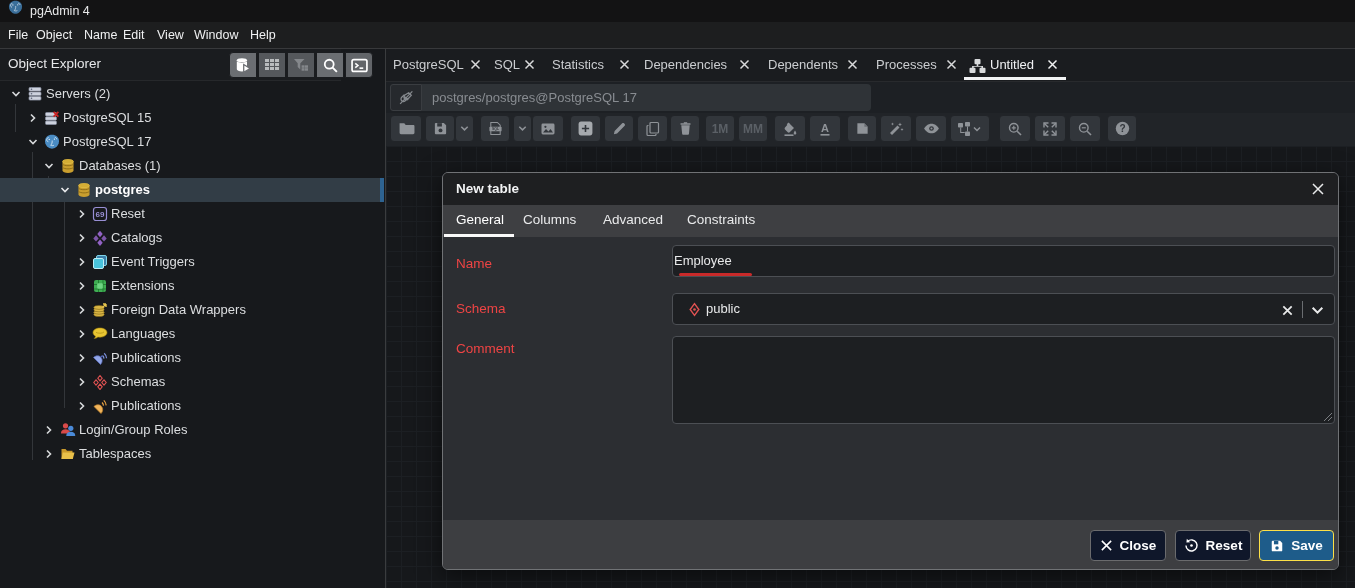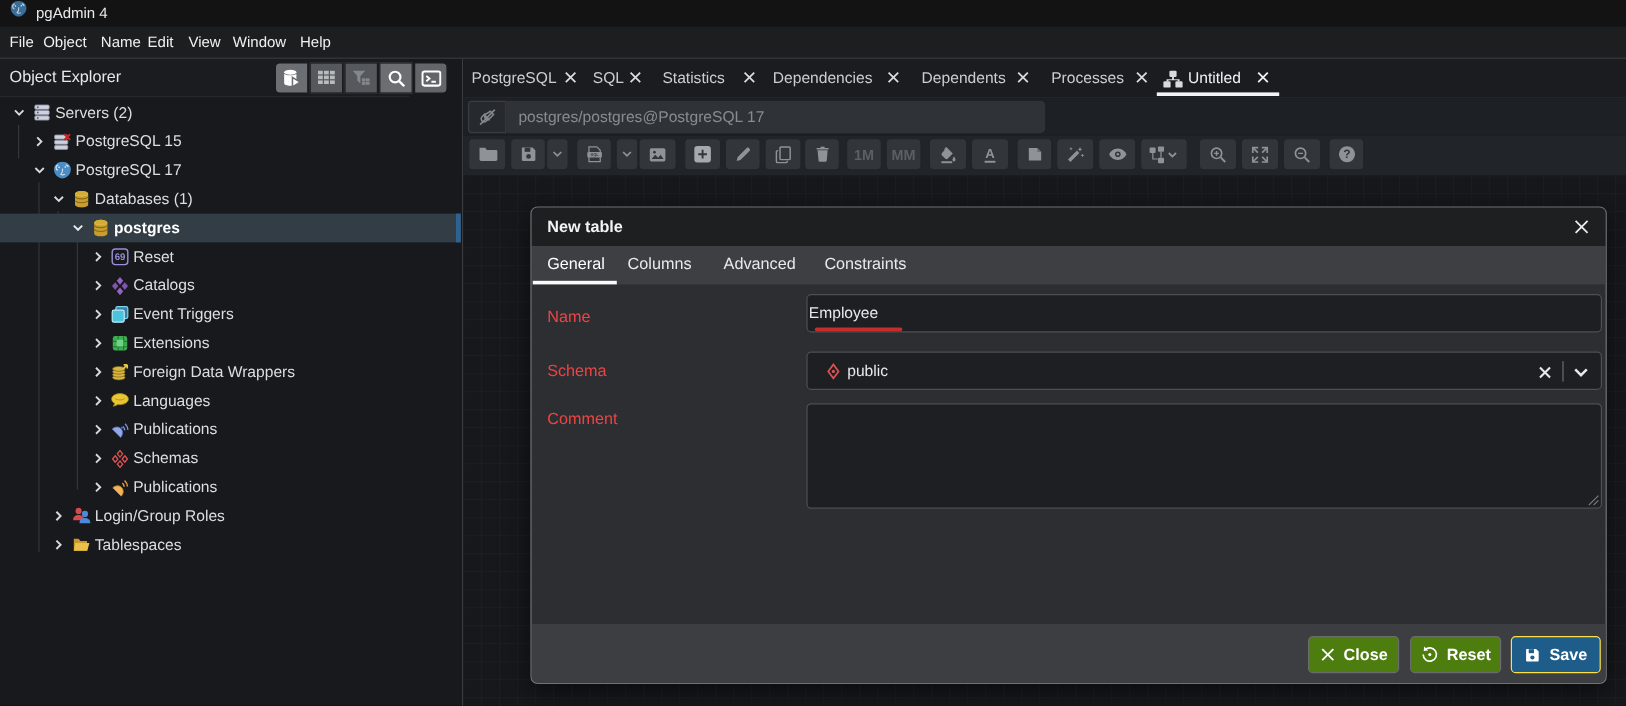--- a/index.html
+++ b/index.html
@@ -50,21 +50,21 @@
 #dlghead .t { position:absolute; left:13px; top:8px; color:#f2f3f4; font-size:13.5px; font-weight:700; }
 #dlgtabs { position:absolute; left:0; top:32px; width:100%; height:32px; background:#3e3f42; color:#e9eaeb; font-size:13.5px; }
 #dlgtabs span { position:absolute; top:7px; }
 #dlgtabs .uline { position:absolute; left:1px; bottom:0; width:70px; height:3px; background:#fafafa; }
 .dlabel { position:absolute; color:#ef4444; font-size:13.5px; }
 .dinput { position:absolute; left:229px; width:663px; background:#1d1f22; border:1px solid #4c4f54;
   border-radius:4px; color:#e8e9ea; font-size:13px; }
 #dlgfoot { position:absolute; left:0; bottom:0; width:100%; height:49px; background:#3d3e41; }
 .fbtn { position:absolute; top:10px; height:31px; border-radius:4px; color:#fff; font-size:13.5px; font-weight:700;
   display:flex; align-items:center; justify-content:center; gap:7px; }
-.fbtn.grey { background:#4d7c0f; border:1px solid #6a6b6d; }
+.fbtn.grey { background:#0f172a; border:1px solid #6a6b6d; }
 .fbtn.blue { background:#1e5c8a; border:1px solid #fde047; }
 </style>
 </head>
 <body>
 <div id="titlebar">
   <svg class="abs" style="left:8px;top:0px" width="15" height="15" viewBox="0 0 16 16">
       <path d="M8 .8C3.9.8 1 3.4 1 7.2c0 2.8 1.6 5 3.5 6.3.9.6 2.2 1.2 3.5 1.2s2.6-.6 3.5-1.2C13.4 12.2 15 10 15 7.2 15 3.4 12.1.8 8 .8z" fill="#3a6e99"></path>
       <path d="M4.6 3.6c-1.1.1-1.9 1-1.9 2.1 0 1 .7 1.9 1.6 2" stroke="#c2d4e2" stroke-width="1" fill="none"></path>
       <path d="M10.8 3.4c1 0 1.9.8 2 1.9" stroke="#c2d4e2" stroke-width="1" fill="none"></path>
       <circle cx="5.2" cy="5.3" r=".65" fill="#e8eef2"></circle>

